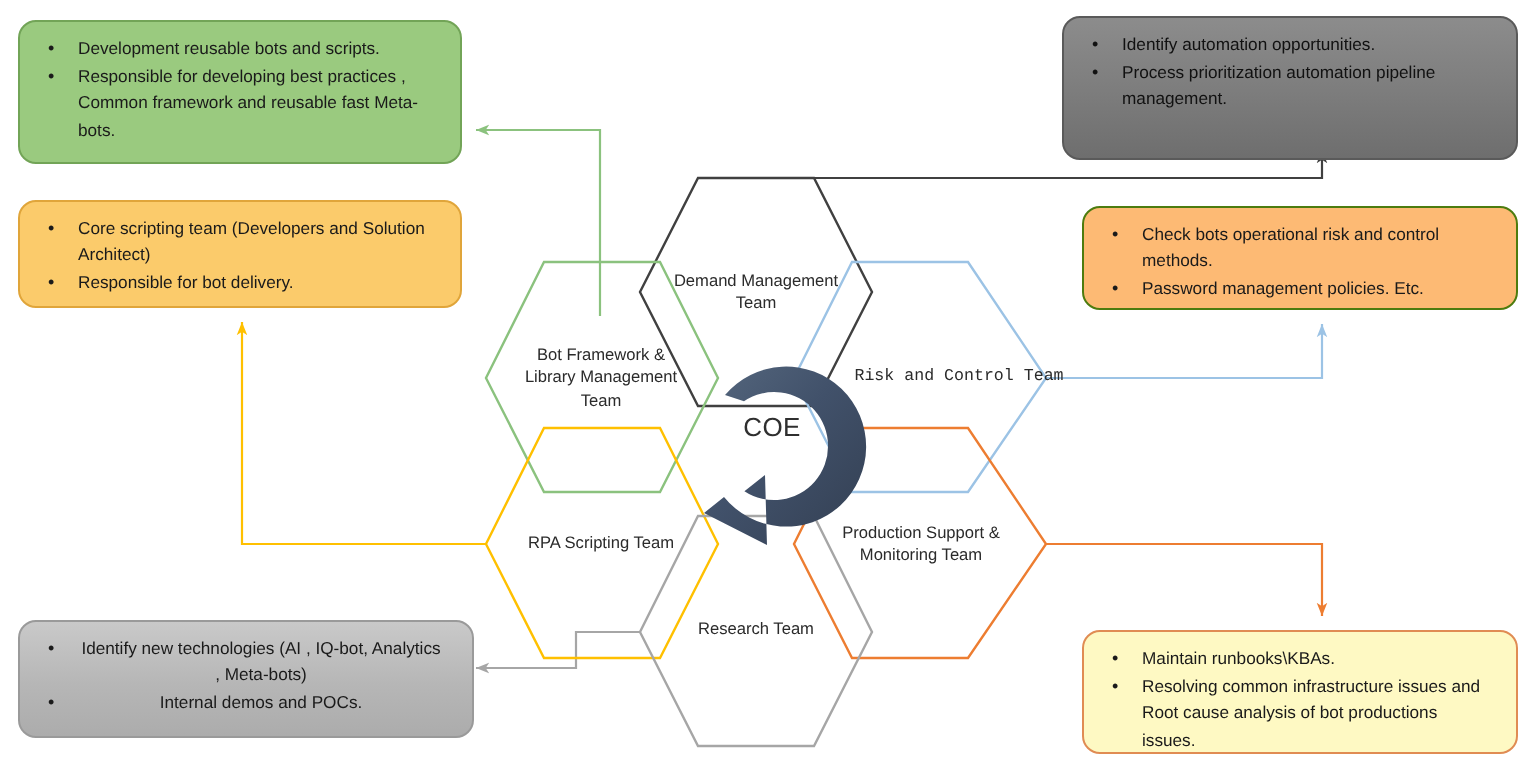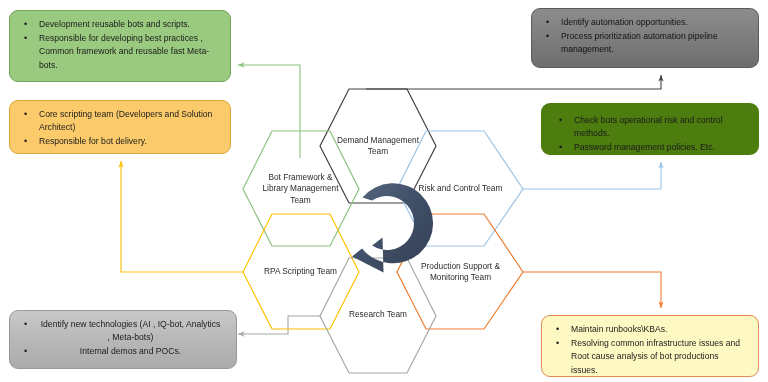--- a/index.html
+++ b/index.html
@@ -30,44 +30,44 @@
   .callout li:before{
     content:"\2022";
     position:absolute;left:7px;top:-0.5px;
     font-size:9px;line-height:13.2px;
   }
 
   .c-green{background:#9ACA7F;border:1px solid #72A457;}
   .c-yellow{background:#FBCB6B;border:1px solid #E0A53A;}
   .c-grey{background:linear-gradient(180deg,#C9C9C9 0%,#B6B6B6 55%,#ACACAC 100%);border:1px solid #9A9A9A;}
   .c-darkgrey{background:linear-gradient(180deg,#8C8C8C 0%,#7C7C7C 55%,#6E6E6E 100%);border:1px solid #5A5A5A;color:#111;}
-  .c-blue{background:#4d7c0f;border:4px solid #4d7c0f;}
+  .c-blue{background:#fdba74;border:1px solid #4d7c0f;}
   .c-salmon{background:#fef9c3;border:1px solid #E08C53;}
 
   #box-dev{left:9px;  top:10px;  width:222px; height:72px;}
   #box-core{left:9px; top:100px; width:222px; height:54px;}
   #box-research{left:9px;top:310px;width:228px; height:59px;text-align:center;}
-  #box-demand{left:531px;top:8px;  width:228px; height:60px;}
+  #box-demand{left:531px;top:8px;  width:228px; height:72px;}
   #box-risk{left:541px;top:103px; width:218px; height:52px;}
   #box-prod{left:541px;top:315px; width:218px; height:62px;}
 
   
   .hex-label{
     position:absolute;
     z-index:3;
     text-align:center;
     font-size:8.3px;
     line-height:11.4px;
     color:#2b2b2b;
     pointer-events:none;
     display:flex;align-items:center;justify-content:center;
   }
   #lbl-demand{left:320.5px;top:105px;width:115px;height:82px;}
   #lbl-botfw{left:243px; top:148px;width:115px;height:82px;}
-  #lbl-risk{left:398px; top:148px;width:125px;height:82px;}
+  #lbl-risk{left:417px; top:148px;width:125px;height:82px;font-family:Liberation Mono, monospace;}
   #lbl-rpa{left:243px; top:231px;width:115px;height:82px;}
   #lbl-prod{left:398px; top:231px;width:125px;height:82px;}
   #lbl-research{left:320.5px;top:274px;width:115px;height:82px;text-align:right;}
 
   
   #coe-text{
     position:absolute;left:356px;top:203px;width:60px;height:20px;
     display:flex;align-items:center;justify-content:center;
     font-size:13px;color:#2f2f2f;z-index:3;letter-spacing:.2px;
   }
@@ -169,20 +169,21 @@
       <span style="white-space:pre-line">RPA Scripting Team</span>
     </div>
   <div class="hex-label" id="lbl-prod">
       <span style="white-space:pre-line">Production Support &amp;
 Monitoring Team</span>
     </div>
   <div class="hex-label" id="lbl-research">
       <span style="white-space:pre-line">Research Team</span>
     </div>
 
+  <div id="coe-text">COE</div>
 
   <div class="callout c-green" id="box-dev">
     <ul>
       <li>Development reusable bots and scripts.</li>
       <li>Responsible for developing best practices , Common framework and reusable fast Meta-bots.</li>
     </ul>
   </div>
 
   <div class="callout c-yellow" id="box-core">
     <ul>

